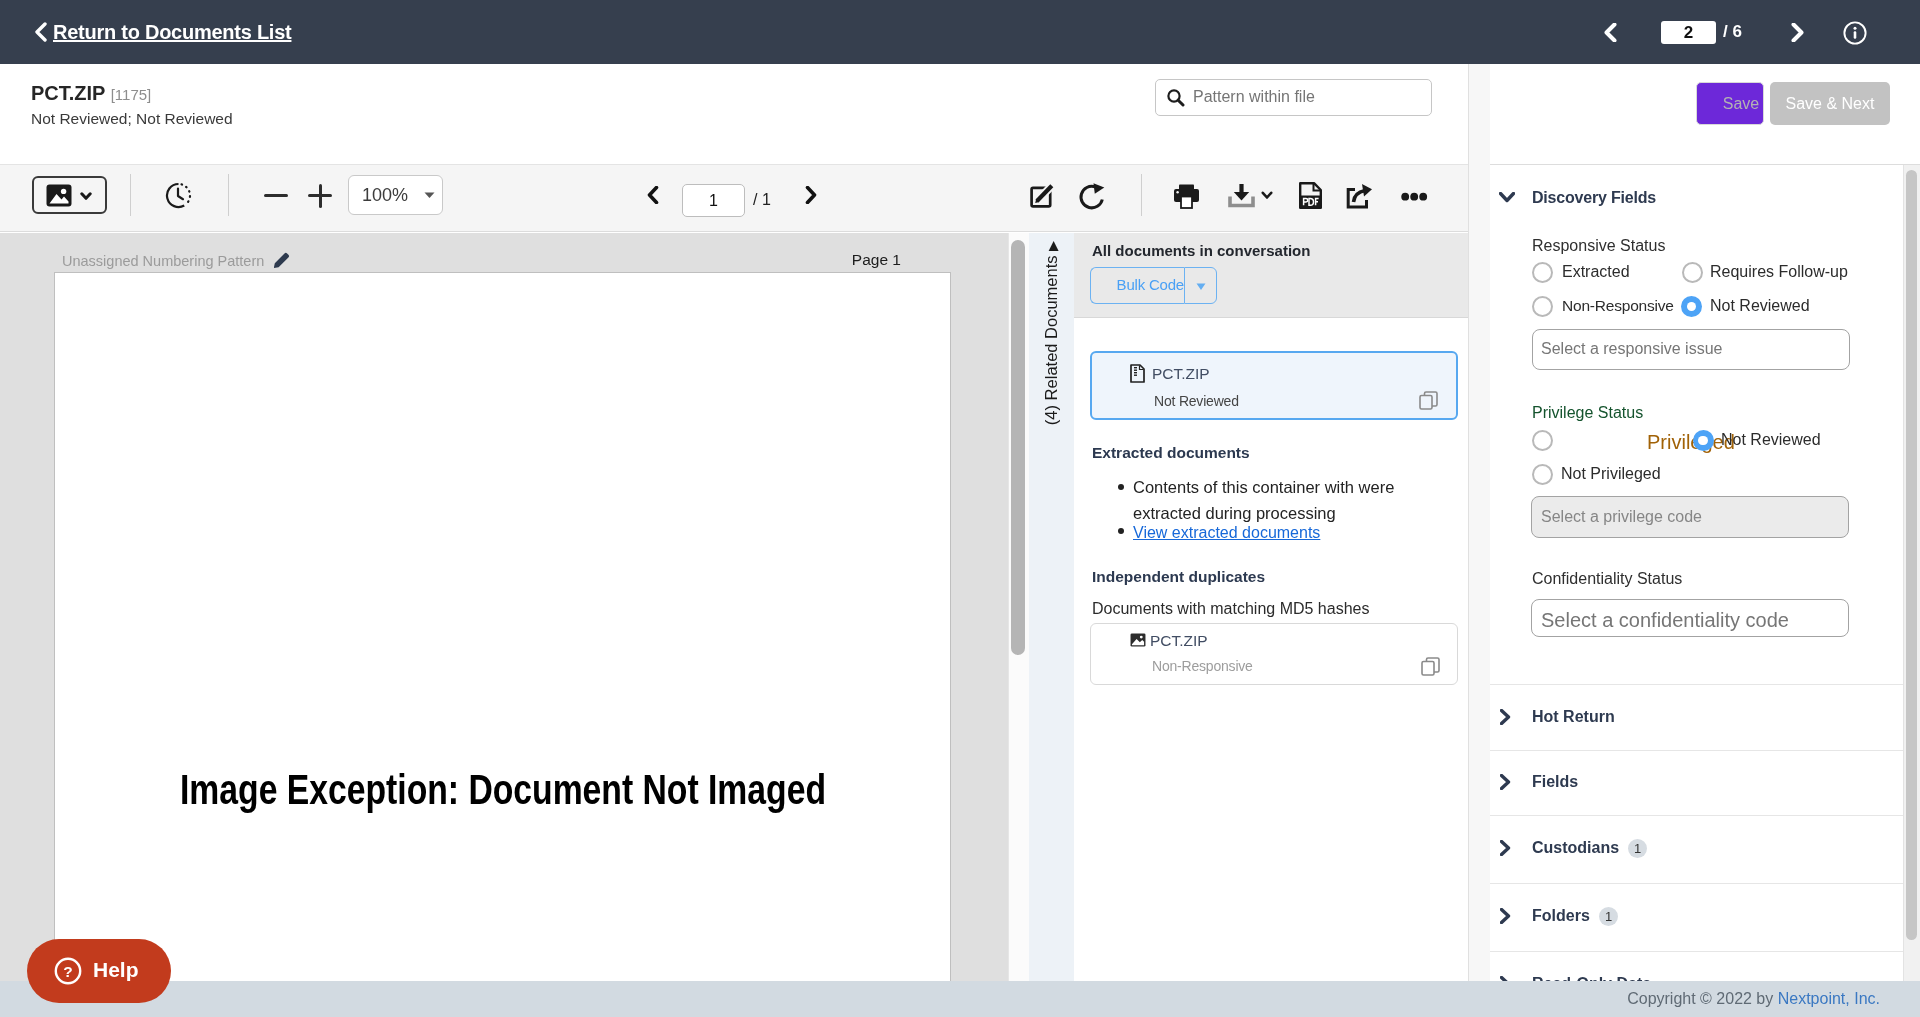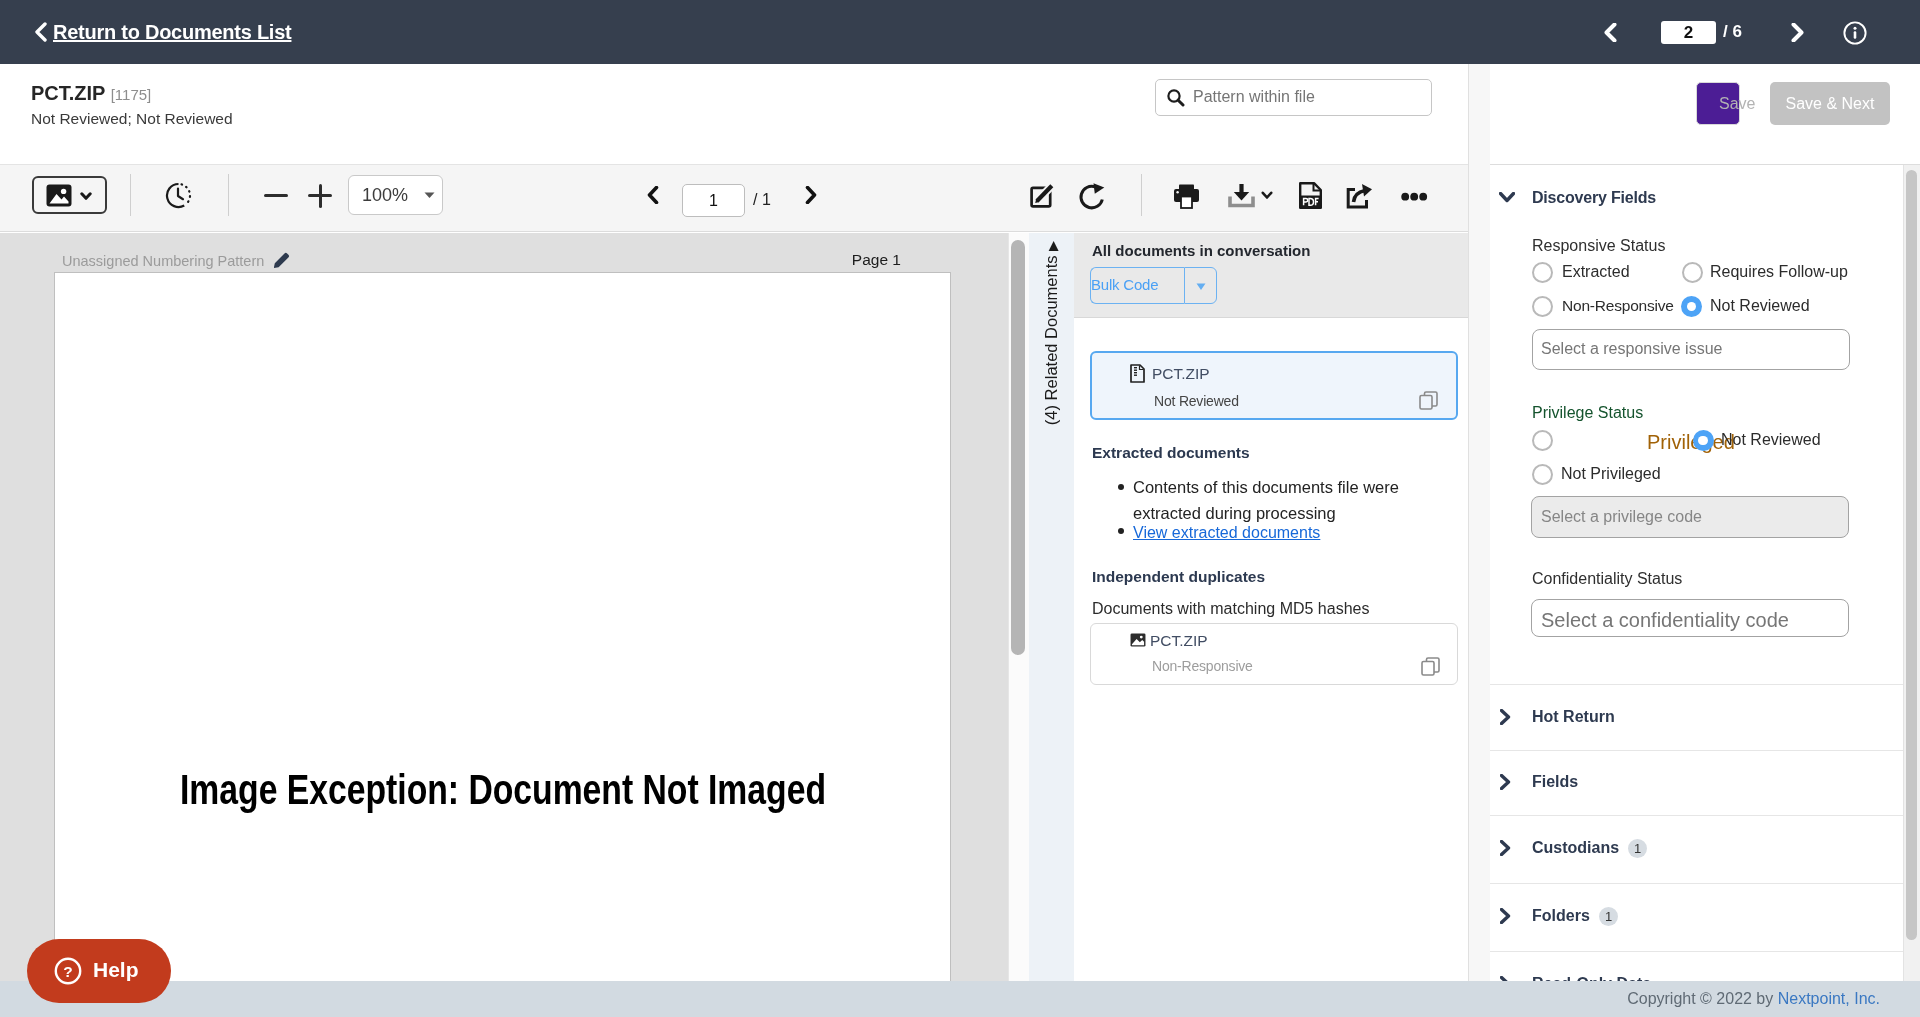--- a/index.html
+++ b/index.html
@@ -35,21 +35,21 @@
 <div class="abs" style="left:31px;top:82px;font-size:20px;font-weight:bold;color:#262626;">PCT.ZIP <span style="font-size:15px;font-weight:normal;color:#8d8d8d;">[1175]</span></div>
 <div class="abs" style="left:31px;top:110px;font-size:15.5px;color:#3a3a3a;">Not Reviewed; Not Reviewed</div>
 
 <div class="abs" style="left:1155px;top:79px;width:277px;height:37px;border:1px solid #c6c6c6;border-radius:5px;background:#fff;"></div>
 <svg class="abs" style="left:1166px;top:88px;" width="19" height="19" viewBox="0 0 19 19">
   <circle cx="8" cy="8" r="5.6" fill="none" stroke="#1d1d1d" stroke-width="2.2"></circle>
   <line x1="12.2" y1="12.2" x2="17" y2="17" stroke="#1d1d1d" stroke-width="3" stroke-linecap="round"></line>
 </svg>
 <div class="abs" style="left:1193px;top:88px;font-size:16px;color:#757575;">Pattern within file</div>
 
-<div class="abs" style="left:1696px;top:82px;width:44px;height:43px;border:1.5px solid #d9d9d9;border-radius:5px;background:#4c1d95;color:#b3b3b3;font-size:16px;text-align:center;line-height:41px;z-index:20;padding-left:22px;">Save</div>
+<div class="abs" style="left:1696px;top:82px;width:68px;height:43px;border:1.5px solid #d9d9d9;border-radius:5px;background:#6d28d9;color:#b3b3b3;font-size:16px;text-align:center;line-height:41px;z-index:20;padding-left:22px;">Save</div>
 <div class="abs" style="left:1770px;top:82px;width:120px;height:43px;border-radius:5px;background:#c2c2c2;color:#ffffff;font-size:16px;text-align:center;line-height:43px;z-index:20;">Save &amp; Next</div>
 
 <div class="abs" style="left:0;top:164px;width:1468px;height:68px;background:#f5f5f5;border-top:1px solid #e4e4e4;border-bottom:1px solid #dcdcdc;"></div>
 
 <div class="abs" style="left:32px;top:176px;width:75px;height:38px;border:2px solid #3a3a3a;border-radius:6px;"></div>
 <svg class="abs" style="left:46px;top:184px;" width="26" height="23" viewBox="0 0 26 23">
   <rect x="0.5" y="0.5" width="25" height="22" rx="3" fill="#1a1a1a"></rect>
   <path d="M3.5 19.5 L10.5 10 L15.5 15.5 L18 12.5 L22.5 17.5 L22.5 19.5 Z" fill="#ffffff"></path>
   <circle cx="17.6" cy="7.4" r="2.7" fill="#ffffff"></circle>
 </svg>
@@ -154,21 +154,21 @@
 
 <div class="abs" style="left:1029px;top:233px;width:45px;height:748px;background:#edf2f7;"></div>
 <div class="abs" style="left:1051px;top:333px;width:0;height:0;">
   <div style="position:absolute;transform:translate(-50%,-50%) rotate(-90deg);white-space:nowrap;font-size:16.5px;color:#1b1b1b;">(4) Related Documents <span style="font-size:13px;">▶</span></div>
 </div>
 
 <div class="abs" style="left:1074px;top:233px;width:394px;height:748px;background:#ffffff;"></div>
 <div class="abs" style="left:1074px;top:233px;width:394px;height:85px;background:#e9e9e9;border-bottom:1px solid #d8d8d8;"></div>
 <div class="abs" style="left:1092px;top:242px;font-size:15px;font-weight:bold;color:#23272e;">All documents in conversation</div>
 
-<div class="abs" style="left:1090px;top:267px;width:94px;height:37px;border:1.5px solid #6cb2f2;border-radius:6px 0 0 6px;border-right:none;color:#4aa0f5;font-size:15px;letter-spacing:-0.2px;text-align:left;line-height:34px;">Bulk Code</div>
+<div class="abs" style="left:1090px;top:267px;width:94px;height:37px;border:1.5px solid #6cb2f2;border-radius:6px 0 0 6px;border-right:none;color:#4aa0f5;font-size:15px;letter-spacing:-0.2px;text-align:right;line-height:34px;">Bulk Code</div>
 <div class="abs" style="left:1184px;top:267px;width:33px;height:37px;border:1.5px solid #6cb2f2;border-radius:0 6px 6px 0;"></div>
 <svg class="abs" style="left:1196px;top:283px;" width="10" height="8" viewBox="0 0 10 8">
   <path d="M0.5 0.5 L5 7 L9.5 0.5 Z" fill="#64aef1"></path>
 </svg>
 
 <div class="abs" style="left:1090px;top:351px;width:368px;height:69px;background:#eff5fc;border:2px solid #57a8f0;border-radius:6px;"></div>
 <svg class="abs" style="left:1130px;top:364px;" width="15" height="19" viewBox="0 0 15 19">
   <path d="M1 1 L10 1 L14 5 L14 18 L1 18 Z" fill="none" stroke="#222" stroke-width="1.7" stroke-linejoin="round"></path>
   <path d="M9.5 1.5 L9.5 5.5 L13.5 5.5" fill="none" stroke="#222" stroke-width="1.2"></path>
   <rect x="4" y="3" width="3" height="1.4" fill="#222"></rect>
@@ -178,21 +178,21 @@
 </svg>
 <div class="abs" style="left:1152px;top:365px;font-size:15.5px;color:#414d63;">PCT.ZIP</div>
 <div class="abs" style="left:1154px;top:393px;font-size:14px;letter-spacing:-0.2px;color:#454545;">Not Reviewed</div>
 <svg class="abs" style="left:1419px;top:391px;" width="19" height="19" viewBox="0 0 19 19">
   <rect x="5.5" y="1" width="12.5" height="14" rx="1.5" fill="#eff5fc" stroke="#8a8a8a" stroke-width="1.6"></rect>
   <rect x="1" y="4.5" width="12" height="13.5" rx="1.5" fill="#eff5fc" stroke="#8a8a8a" stroke-width="1.6"></rect>
 </svg>
 
 <div class="abs" style="left:1092px;top:444px;font-size:15.5px;font-weight:bold;color:#2c3950;">Extracted documents</div>
 <div class="abs" style="left:1118px;top:484px;width:6px;height:6px;border-radius:50%;background:#222;"></div>
-<div class="abs" style="left:1133px;top:474px;width:330px;font-size:16.5px;line-height:26px;color:#232323;">Contents of this documents file were extracted during processing</div>
+<div class="abs" style="left:1133px;top:474px;width:330px;font-size:16.5px;line-height:26px;color:#232323;">Contents of this container with were extracted during processing</div>
 <div class="abs" style="left:1118px;top:528px;width:6px;height:6px;border-radius:50%;background:#222;"></div>
 <div class="abs" style="left:1133px;top:524px;font-size:16px;color:#1668d9;text-decoration:underline;">View extracted documents</div>
 
 <div class="abs" style="left:1092px;top:568px;font-size:15.5px;font-weight:bold;color:#2c3950;">Independent duplicates</div>
 <div class="abs" style="left:1092px;top:600px;font-size:16px;color:#2b2b2b;">Documents with matching MD5 hashes</div>
 
 <div class="abs" style="left:1090px;top:623px;width:368px;height:62px;background:#ffffff;border:1px solid #d9d9d9;border-radius:6px;"></div>
 <svg class="abs" style="left:1130px;top:633px;" width="16" height="14" viewBox="0 0 17 15">
   <rect x="0.5" y="0.5" width="16" height="14" rx="1.5" fill="#2c2c2c"></rect>
   <path d="M2 12 L7 6.5 L10.5 10 L13 7.5 L15 9.5 L15 13 L2 13 Z" fill="#fff"></path>

